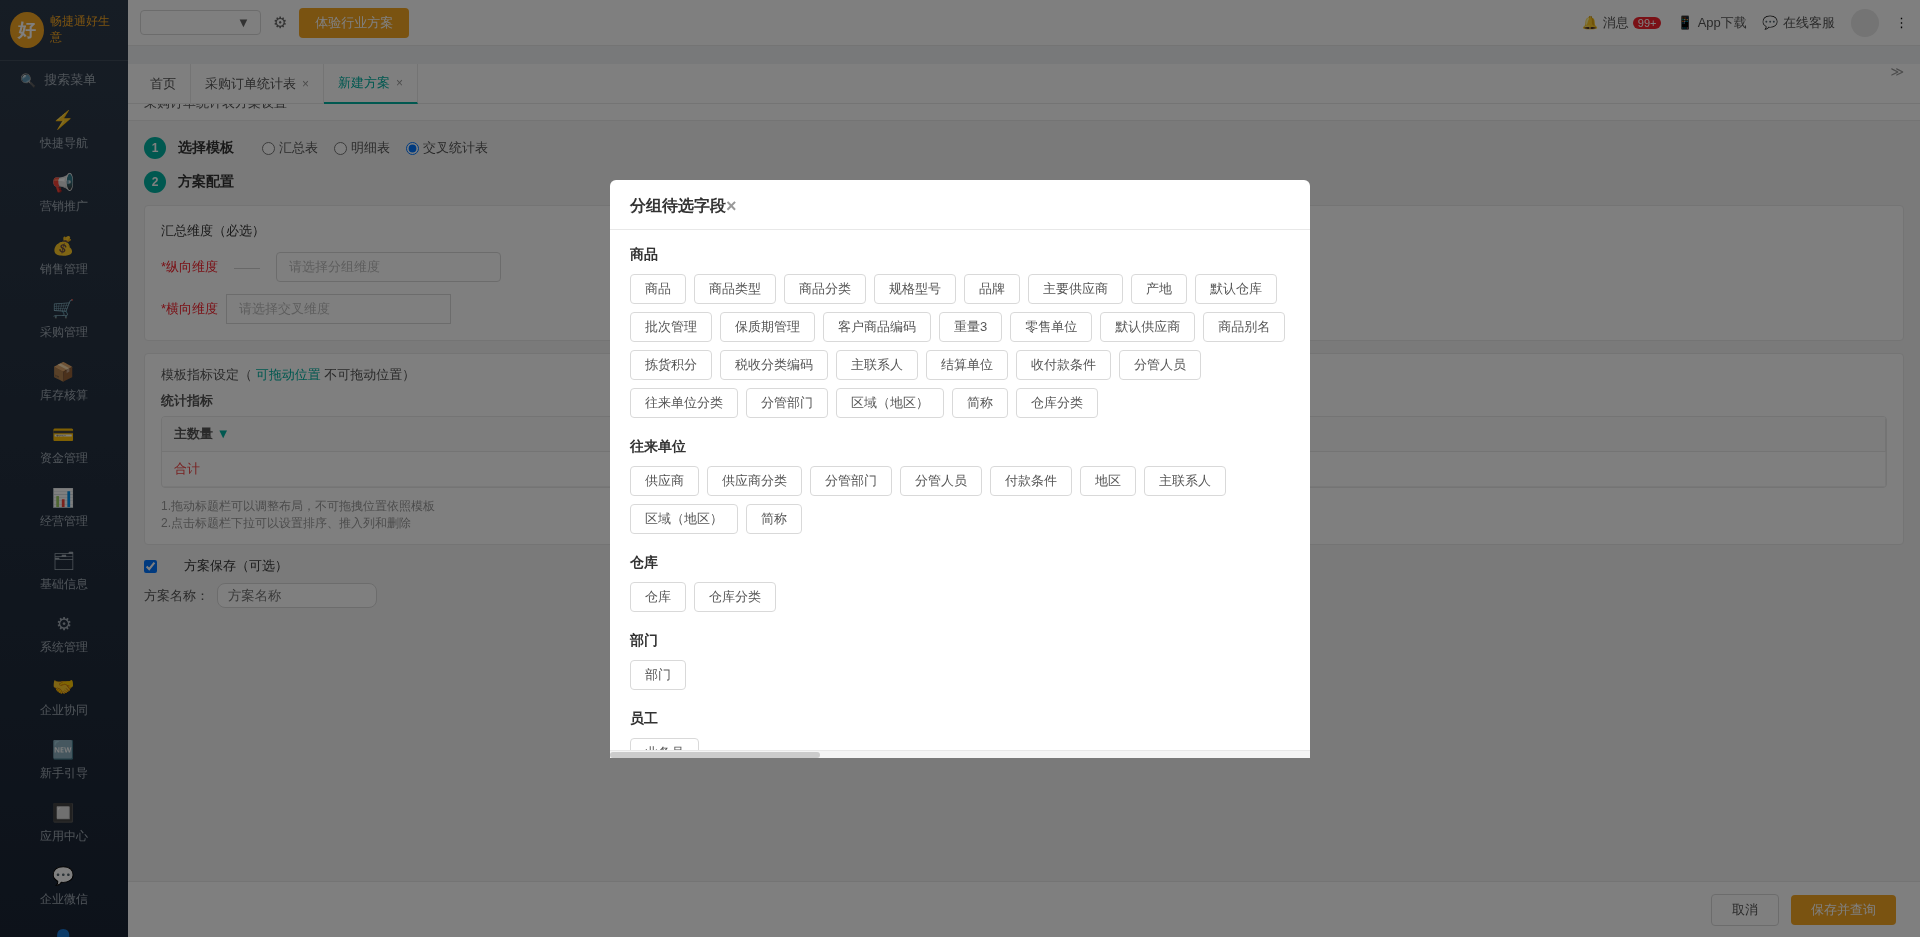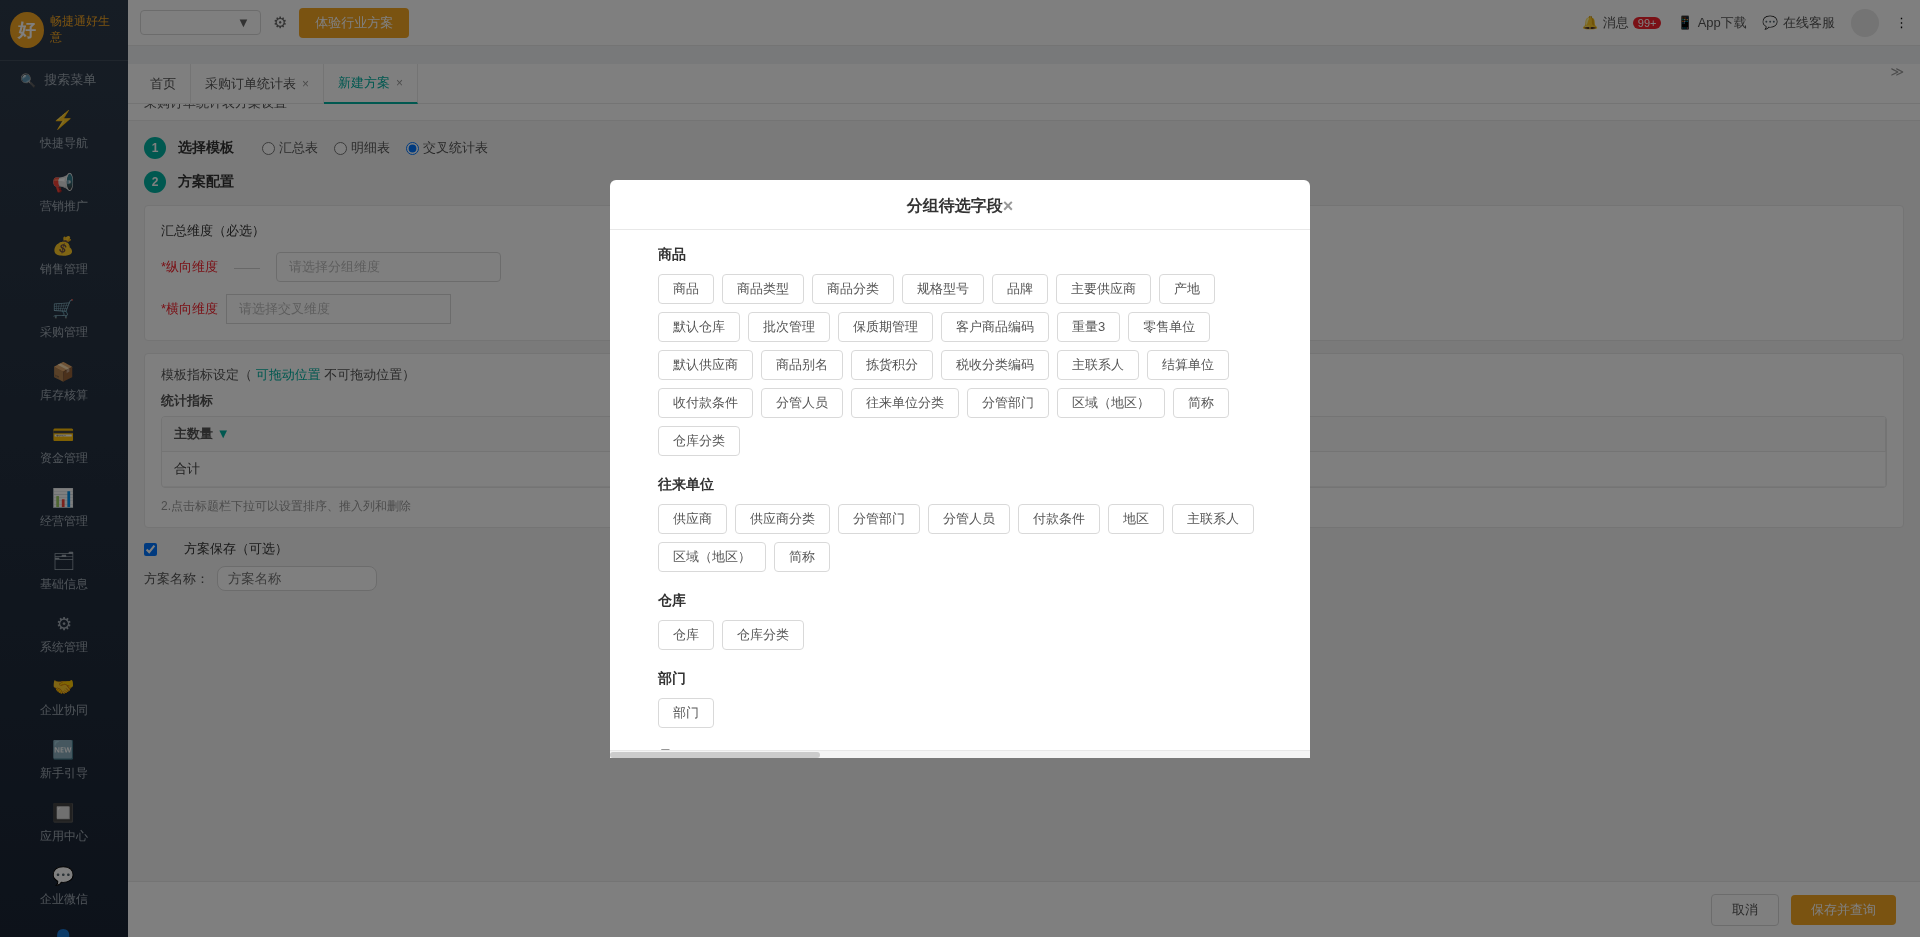--- a/index.html
+++ b/index.html
@@ -102,33 +102,33 @@
     .modal-overlay {
       position: fixed; left: 0; top: 0; width: 1920px; height: 937px;
       background: rgba(0,0,0,0.5); z-index: 200;
       display: flex; align-items: center; justify-content: center;
     }
     .modal {
       background: #fff; border-radius: 6px; width: 700px; max-height: 600px;
       display: flex; flex-direction: column; position: relative;
     }
     .modal-header {
-      display: flex; align-items: center; justify-content: center;
+      display: flex; align-items: center; justify-content: flex-start;
       padding: 16px 20px 12px; border-bottom: 1px solid #e8e8e8;
       font-size: 16px; font-weight: bold; color: #333;
     }
     .modal-close { cursor: pointer; color: #999; font-size: 18px; }
     .modal-body {
       flex: 1; overflow-y: auto; padding: 16px 20px;
       max-height: 520px;
     }
     .modal-body::-webkit-scrollbar { width: 6px; }
     .modal-body::-webkit-scrollbar-thumb { background: #ccc; border-radius: 3px; }
 
-    .field-section { margin-bottom: 20px; margin-left: 28px; }
+    .field-section { margin-bottom: 20px; }
     .section-title { font-size: 14px; color: #333; font-weight: bold; margin-bottom: 10px; }
     .field-grid {
       display: flex; flex-wrap: wrap; gap: 8px;
     }
     .field-tag {
       border: 1px solid #d9d9d9; border-radius: 4px; padding: 5px 14px;
       font-size: 13px; color: #555; cursor: pointer; background: #fff;
       transition: all 0.2s;
     }
     .btn-cancel {
@@ -138,21 +138,21 @@
     .btn-confirm {
       background: #f5a623; color: #fff; border: none;
       padding: 6px 20px; border-radius: 4px; cursor: pointer; font-size: 13px;
     }
 
     
     .table-container { background: #fff; border: 1px solid #e8e8e8; border-radius: 4px; overflow: hidden; }
     .table-header-row { display: flex; background: #fafafa; border-bottom: 1px solid #e8e8e8; }
     .table-header-cell { padding: 8px 12px; font-size: 13px; color: #555; font-weight: bold; flex: 1; border-right: 1px solid #e8e8e8; }
     .table-body-row { display: flex; border-bottom: 1px solid #f0f0f0; }
-    .table-body-cell { padding: 8px 12px; font-size: 13px; color: #404040; flex: 1; border-right: 1px solid #f0f0f0; }
+    .table-body-cell { padding: 8px 12px; font-size: 13px; color: #ef4444; flex: 1; border-right: 1px solid #f0f0f0; }
 
     
     .modal-hscroll {
       height: 8px; background: #f5f5f5; border-top: 1px solid #e8e8e8;
       position: relative; overflow: hidden;
     }
     .modal-hscroll-thumb {
       position: absolute; left: 0; top: 1px; width: 30%; height: 6px;
       background: #ccc; border-radius: 3px;
     }
@@ -326,20 +326,21 @@
             主数量 <span style="color:#00b0a0;">▼</span>
           </div>
           <div class="table-header-cell">金额</div>
         </div>
         <div class="table-body-row">
           <div class="table-body-cell">合计</div>
           <div class="table-body-cell">合计</div>
         </div>
       </div>
       <div style="margin-top:10px;font-size:12px;color:#999;">
+        <div>1.拖动标题栏可以调整布局，不可拖拽位置依照模板</div>
         <div>2.点击标题栏下拉可以设置排序、推入列和删除</div>
       </div>
     </div>
 
     <div style="display:flex;align-items:center;gap:27px;">
       <input type="checkbox" checked="" style="">
       <span style="font-size:13px;color:#333;">方案保存（可选）</span>
     </div>
     <div style="margin-top:8px;display:flex;align-items:center;gap:8px;">
       <span style="font-size:13px;color:#555;">方案名称：</span>

